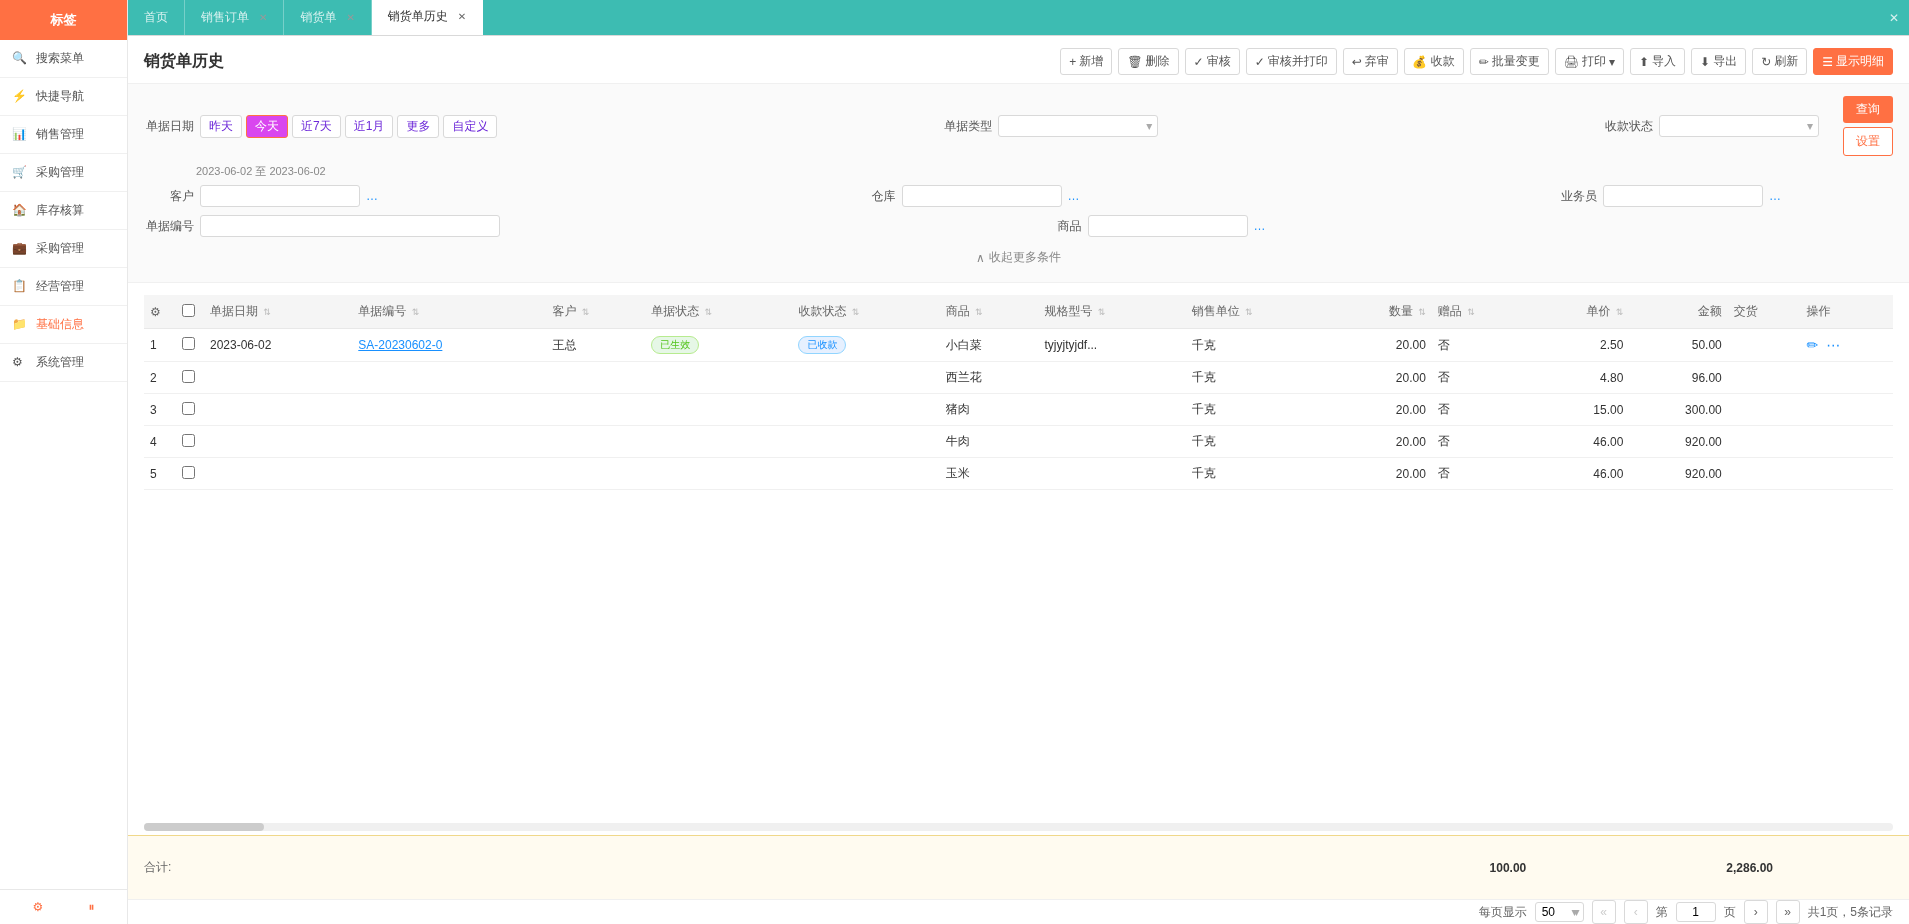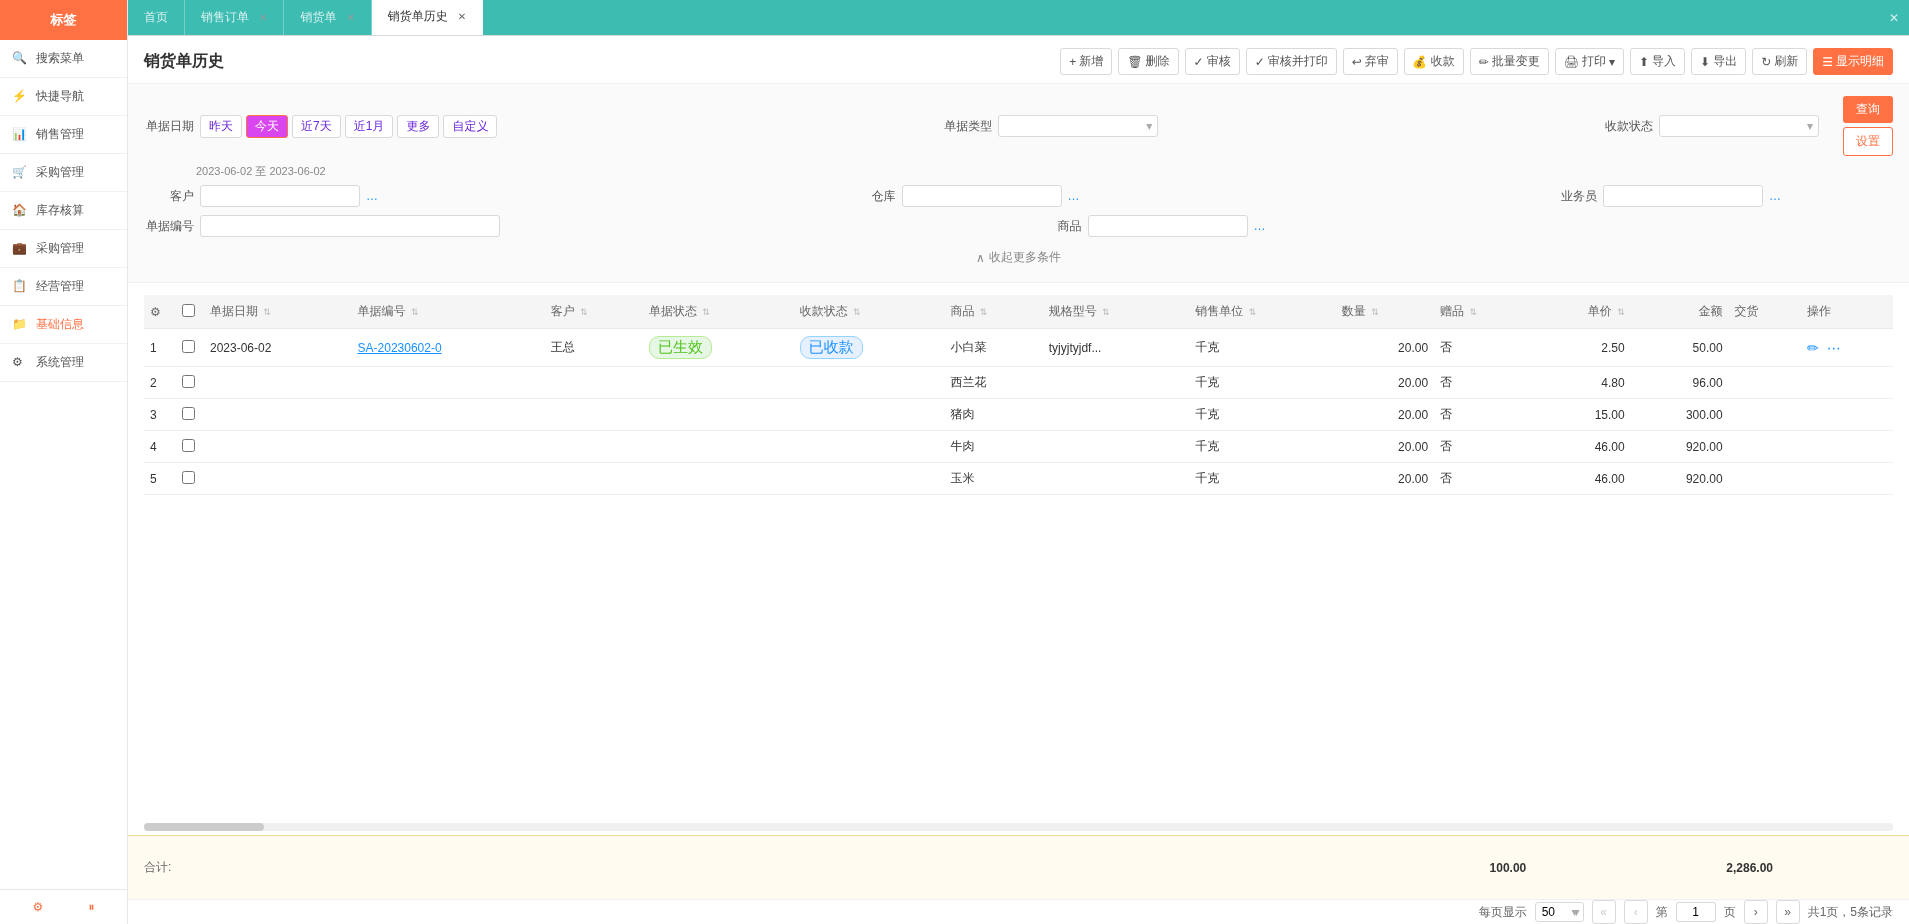--- a/index.html
+++ b/index.html
@@ -224,21 +224,21 @@
     th .sort-icon { color: #bbb; font-size: 9px; vertical-align: middle; margin-left: 2px; }
     td {
       padding: 7px 6px;
       border-bottom: 1px solid #f0f0f0;
       color: #333;
     }
     .status-badge {
       display: inline-block;
       padding: 1px 8px;
       border-radius: 10px;
-      font-size: 15px;
+      font-size: 10px;
     }
     .status-green { background: #e6f7e6; color: #52c41a; border: 1px solid #b7eb8f; }
     .status-blue { background: #e6f0ff; color: #1890ff; border: 1px solid #91d5ff; }
     .link-text { color: #1890ff; cursor: pointer; text-decoration: underline; }
     .action-icons { display: flex; gap: 8px; }
     .action-icon { color: #1890ff; cursor: pointer; font-size: 14px; }
 
     
     .table-footer {
       padding: 23px 16px;
@@ -553,21 +553,21 @@
               <span class="sort-icon">⇅</span>
             </th>
             <th>
               <span>规格型号</span>
               <span class="sort-icon">⇅</span>
             </th>
             <th>
               <span>销售单位</span>
               <span class="sort-icon">⇅</span>
             </th>
-            <th style="">
+            <th style="text-align:right;">
               <span>数量</span>
               <span class="sort-icon">⇅</span>
             </th>
             <th>
               <span>赠品</span>
               <span class="sort-icon">⇅</span>
             </th>
             <th style="text-align:right;">
               <span>单价</span>
               <span class="sort-icon">⇅</span>

